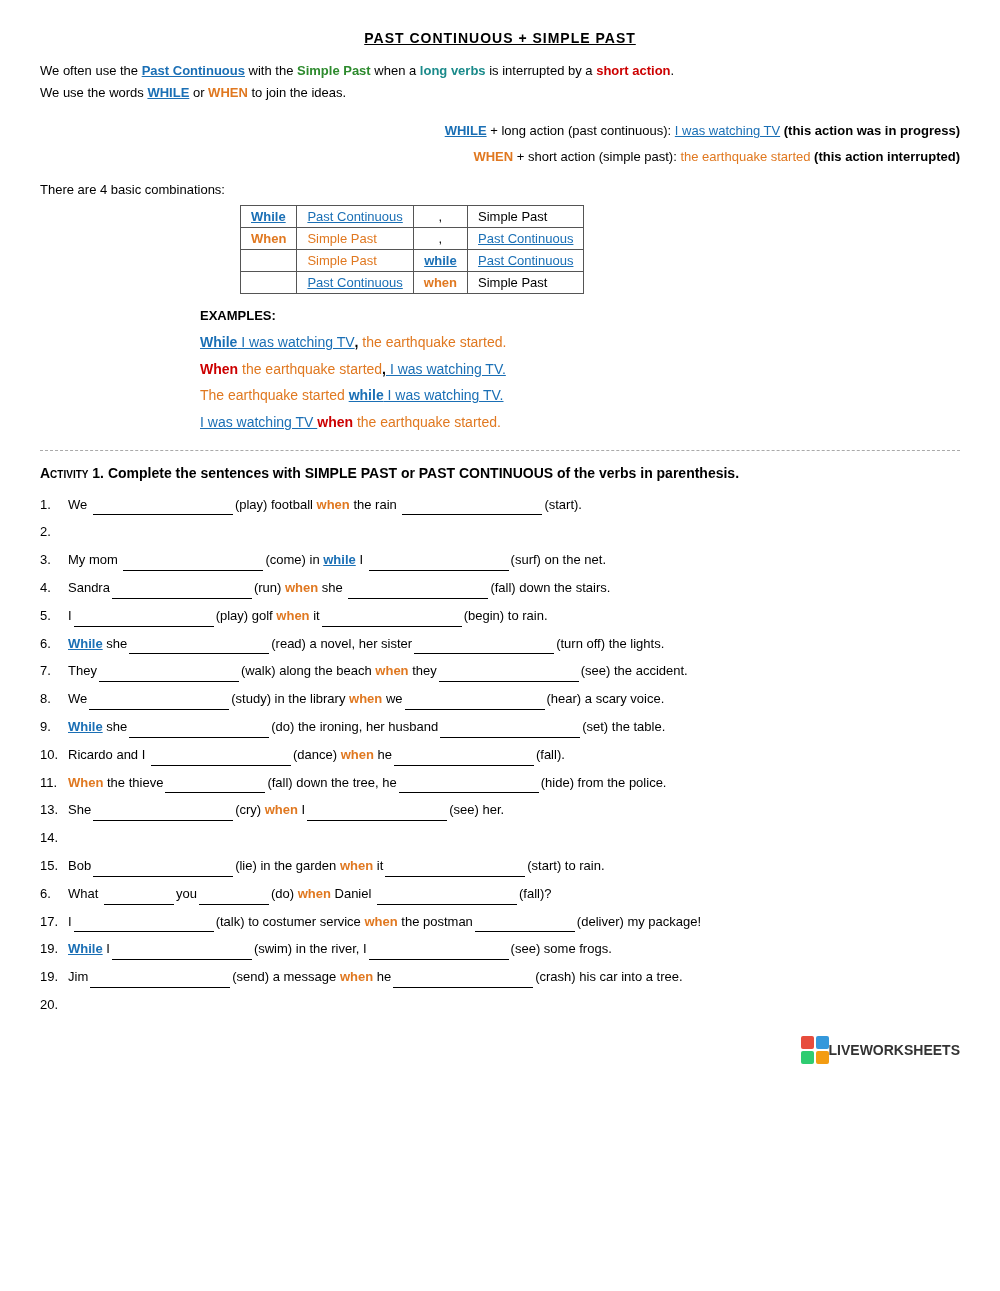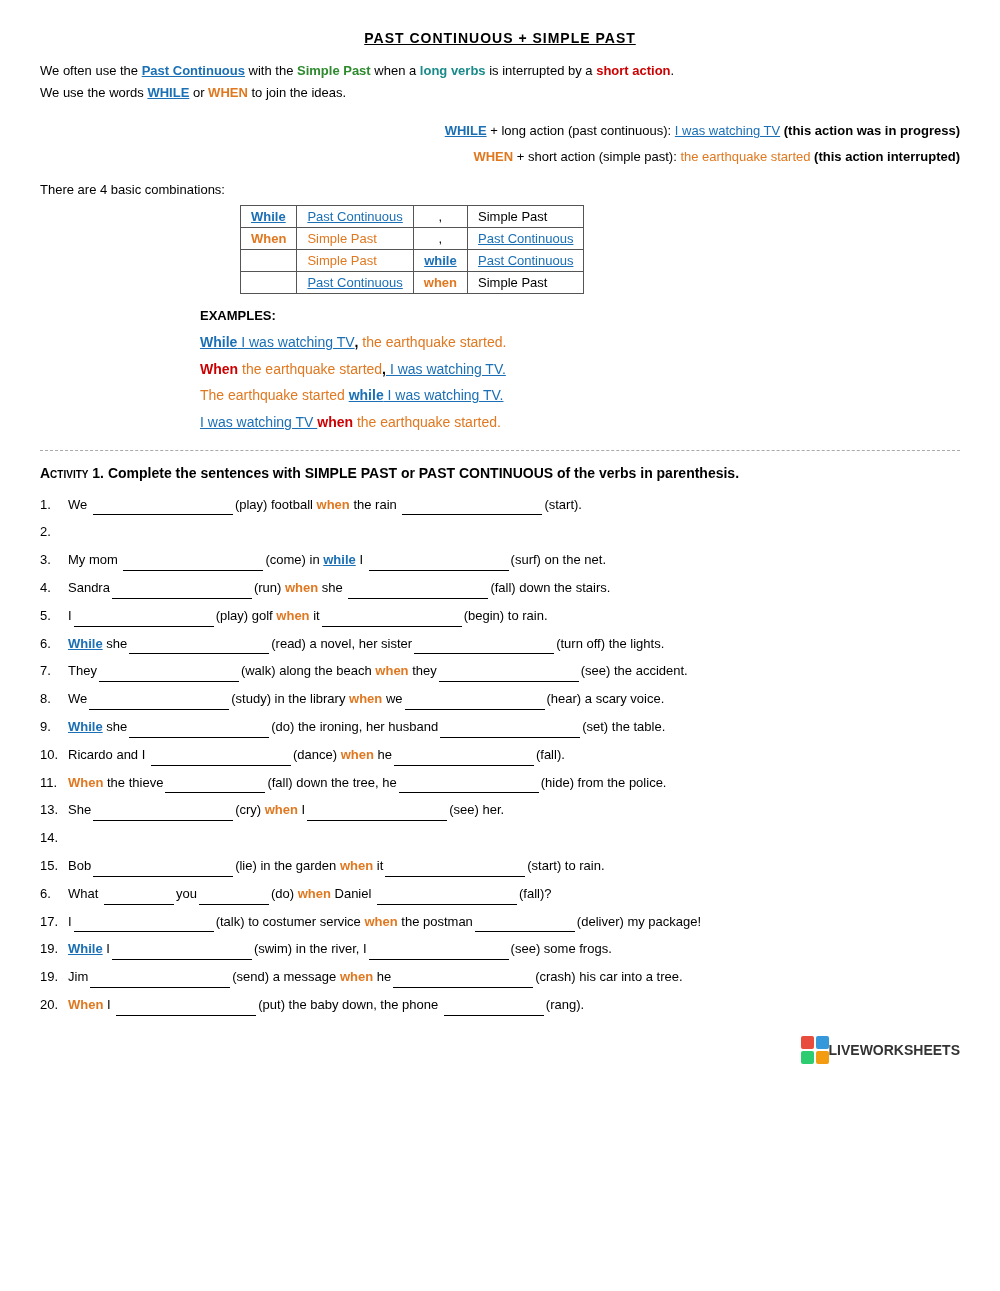--- a/index.html
+++ b/index.html
@@ -307,21 +307,20 @@
     <span><span class="blue bold">While</span> I<span class="blank blank-long"></span>(swim) in the river, I<span class="blank blank-long"></span>(see) some frogs.</span>
   </li>
 
   <li>
     <span class="ex-num">19.</span>
     <span>Jim<span class="blank blank-long"></span>(send) a message <span class="orange bold">when</span> he<span class="blank blank-long"></span>(crash) his car into a tree.</span>
   </li>
 
   <li>
     <span class="ex-num">20.</span>
-    <span><span class="orange bold">When</span> I <span class="blank blank-long"></span>(put) the baby down, the phone <span class="blank blank-medium"></span>(rang).</span>
   </li>
 
 </ul>
 
 <div class="footer">
   <div class="liveworksheets">
     <div class="lw-icon">
       <div class="c1"></div>
       <div class="c2"></div>
       <div class="c3"></div>

